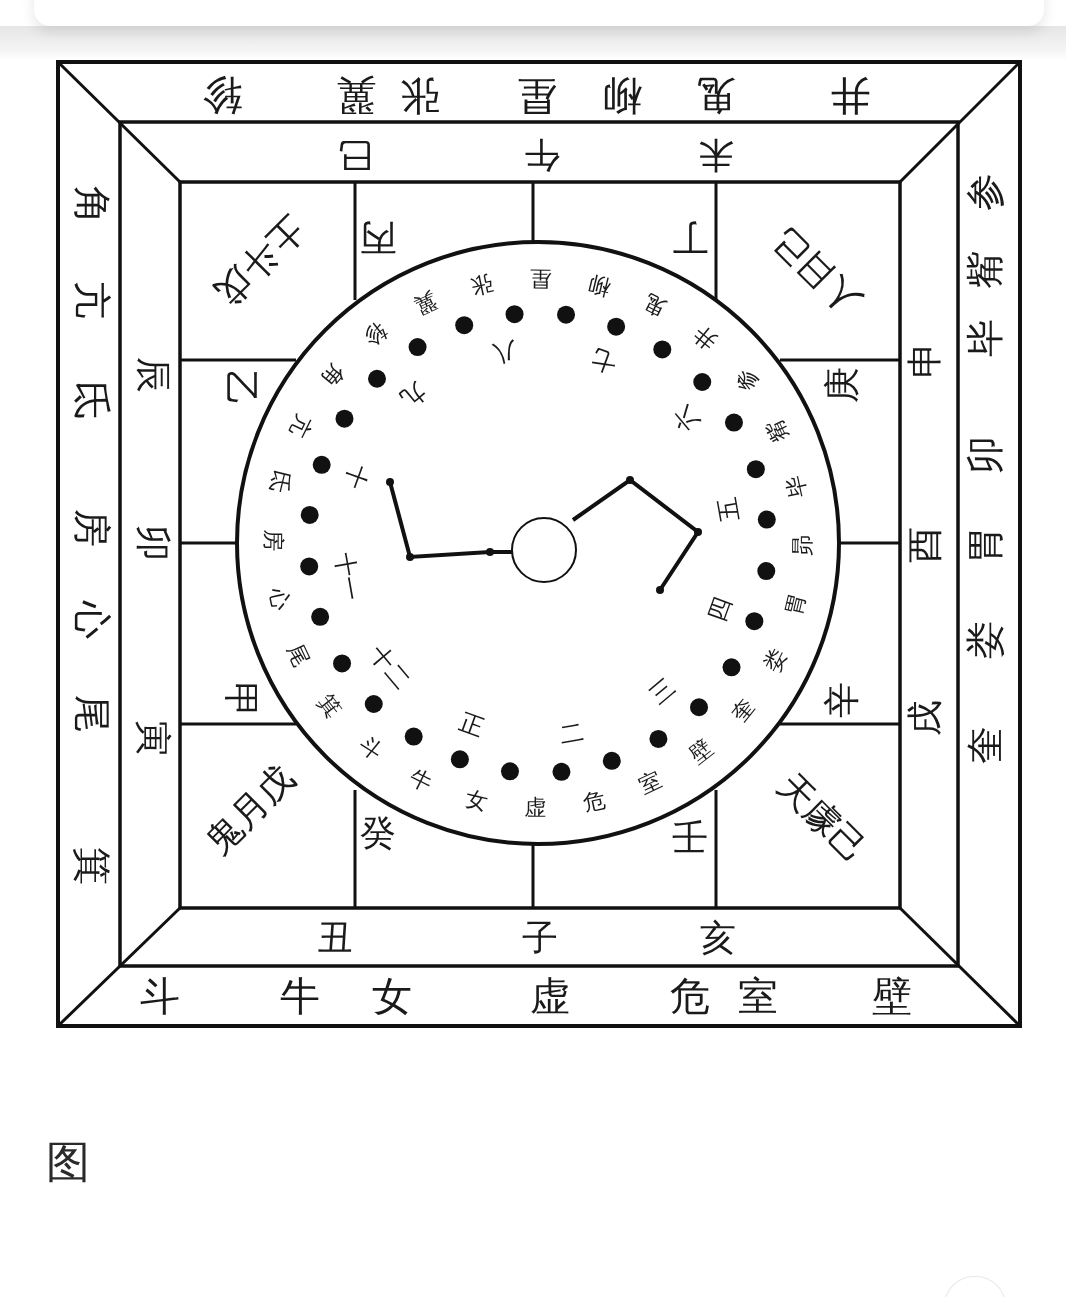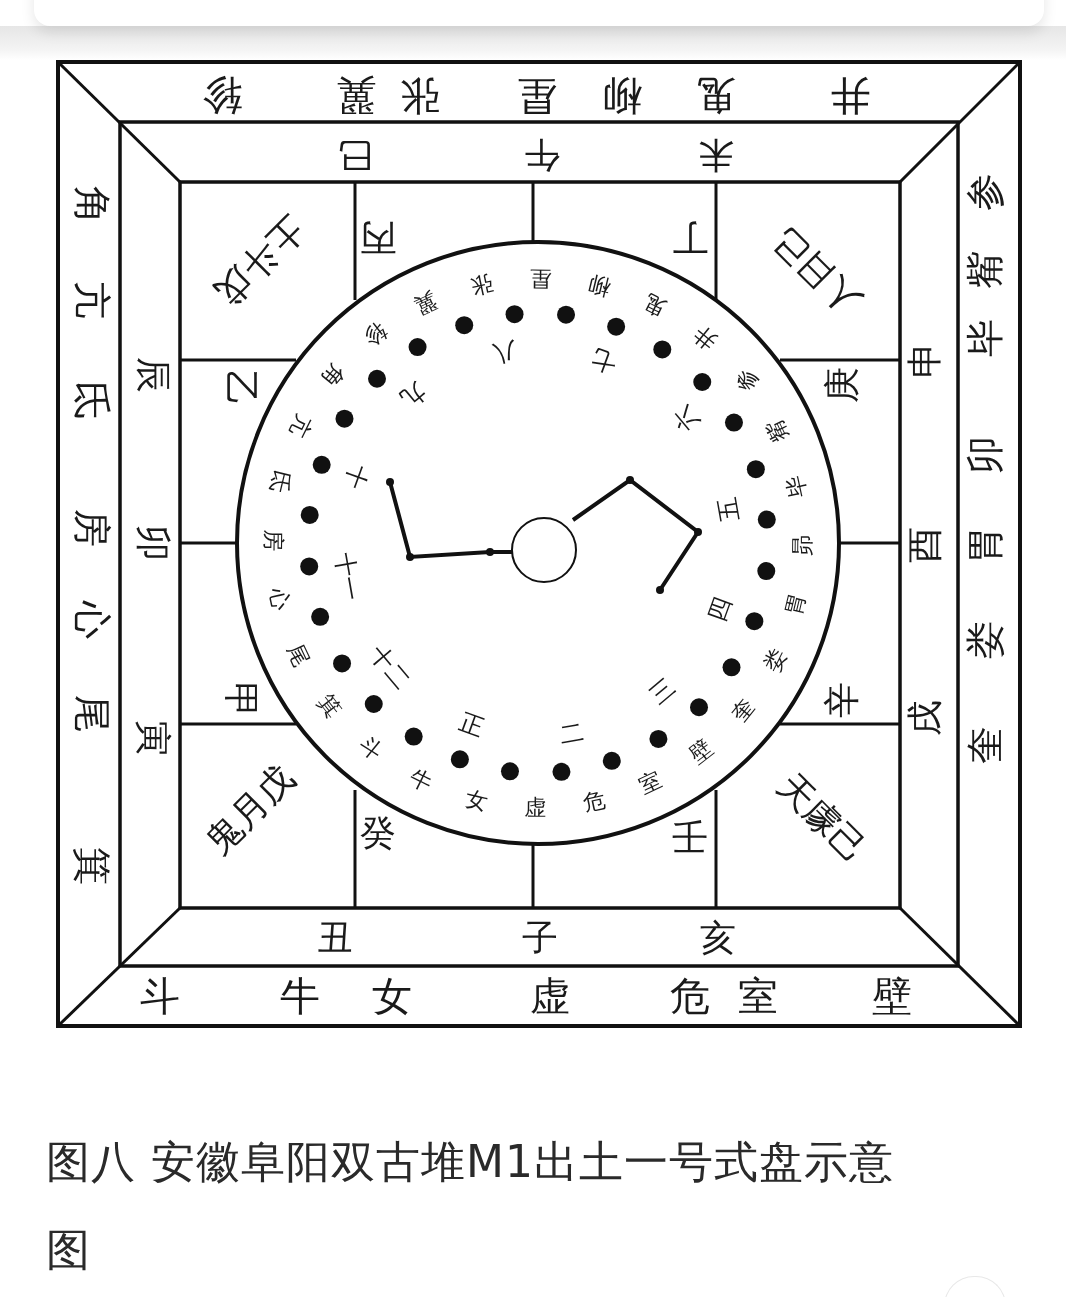--- a/index.html
+++ b/index.html
@@ -213,16 +213,15 @@
         <text x="388.62133359179927" y="668.3435838888752" transform="rotate(410 388.62133359179927 668.3435838888752)">十二</text>
         <text x="345.9624881626194" y="576.8613946450514" transform="rotate(440 345.9624881626194 576.8613946450514)">十一</text>
         <text x="354.75993894674787" y="476.3060720514946" transform="rotate(470 354.75993894674787 476.3060720514946)">十</text>
         <text x="412.6564161111248" y="393.62133359179927" transform="rotate(500 412.6564161111248 393.62133359179927)">九</text>
         <text x="504.1386053549486" y="350.9624881626194" transform="rotate(530 504.1386053549486 350.9624881626194)">八</text>
       </g>
 </svg>
 </div>
 
 <div class="caption">
-  <div>图八 安徽阜阳双古堆M1出土一号式盘示意</div>
   <div>图</div>
 </div>
 <div class="scroll-hint"></div>
 
 </body></html>

